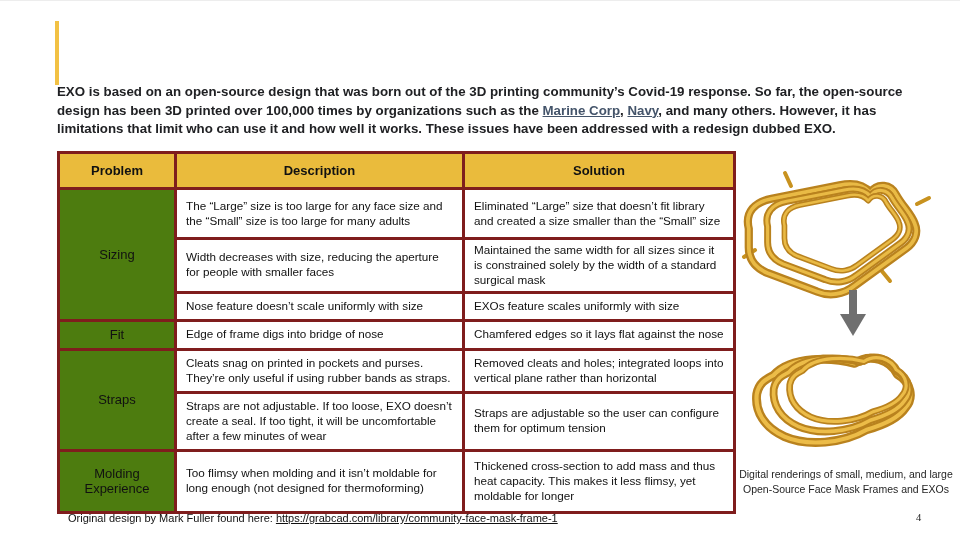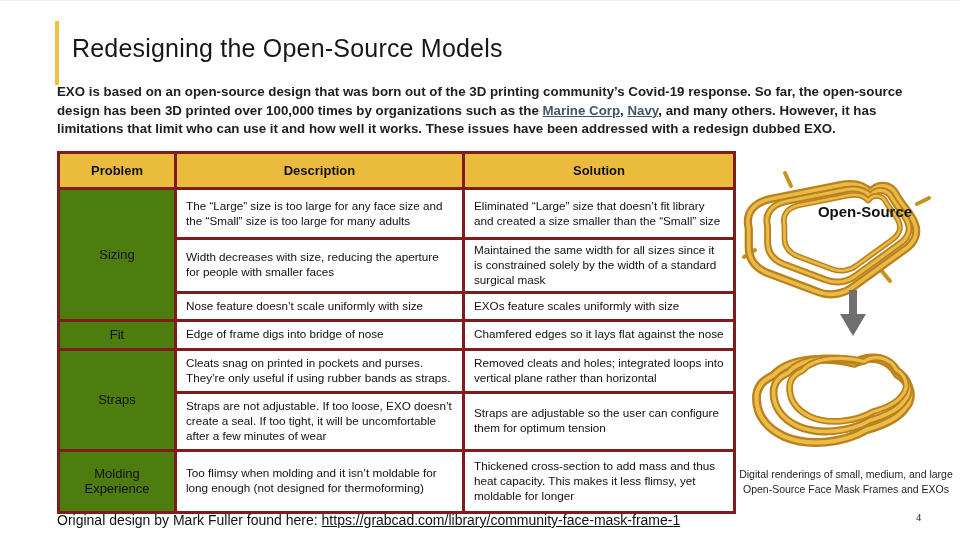--- a/index.html
+++ b/index.html
@@ -26,31 +26,30 @@
   
   .figure-svg{position:absolute;}
   .fig-os{left:731px;top:163px;width:212px;height:152px;}
   .fig-exo{left:736px;top:329px;width:206px;height:133px;}
   .fig-label{position:absolute;font-weight:bold;color:#111;text-align:center;}
   .os-label{left:795px;top:202px;width:140px;font-size:15px;}
   .exo-label{left:808px;top:371px;width:104px;font-size:19px;letter-spacing:.5px;}
   .arrow-wrap{position:absolute;left:839px;top:289px;width:28px;height:48px;}
   .figure-caption{position:absolute;left:738px;top:466px;width:216px;text-align:center;font-size:10.5px;line-height:1.45;color:#1f1f1f;}
   
-  .footer-credit{position:absolute;left:57px;top:511px;font-size:14px;color:#111;}
+  .footer-credit{position:absolute;left:68px;top:511px;font-size:11px;color:#111;}
   .footer-credit a{color:#111;text-decoration:underline;cursor:pointer;}
   .page-number{position:absolute;left:916px;top:511px;font-family:"Liberation Serif", serif;font-size:10.5px;color:#222;}
 </style>
 </head>
 <body>
 
 <div class="slide">
 
   <div class="accent-bar"></div>
-  <div class="page-title">Redesigning the Open-Source Models</div>
 
   <div class="intro"><span>EXO is based on an open-source design that was born out of the 3D printing community’s Covid-19 response. So far, the open-source design has been 3D printed over 100,000 times by organizations such as the </span><span class="inline-link">Marine Corp</span><span>, </span><span class="inline-link">Navy</span><span>, and many others. However, it has limitations that limit who can use it and how well it works. These issues have been addressed with a redesign dubbed EXO.</span></div>
 
   <table class="cmp">
     <colgroup>
         <col class="c1">
         <col class="c2">
         <col class="c3">
       </colgroup>
     <thead>
@@ -112,21 +111,20 @@
       <g transform="translate(-5,3) translate(106,70) scale(0.87) translate(-106,-70)">
         <use href="#osf" stroke="#B9821E" stroke-width="8"></use>
         <use href="#osf" stroke="#E9BA45" stroke-width="3.6"></use>
       </g>
       <g transform="translate(106,70) scale(0.71) translate(-106,-70)">
         <use href="#osf" stroke="#B9821E" stroke-width="8"></use>
         <use href="#osf" stroke="#E9BA45" stroke-width="3.6"></use>
       </g>
     </g>
   </svg>
-  <div class="fig-label os-label">Open-Source</div>
 
   <svg class="arrow-wrap" viewBox="0 0 28 48">
     <rect x="10" y="0" width="8" height="25" fill="#6F6F6F"></rect>
     <polygon points="1,24 27,24 14,46" fill="#6F6F6F"></polygon>
   </svg>
 
   <svg class="figure-svg fig-exo" viewBox="0 0 206 133">
     <defs>
       <path id="exf" d="M 52,34 C 70,14 112,16 134,22 C 150,11 170,19 177,33 C 191,41 194,57 185,67 C 177,79 160,85 146,89 C 122,103 86,106 63,96 C 43,87 33,71 35,53 C 37,42 44,38 52,34 Z"></path>
     </defs>

